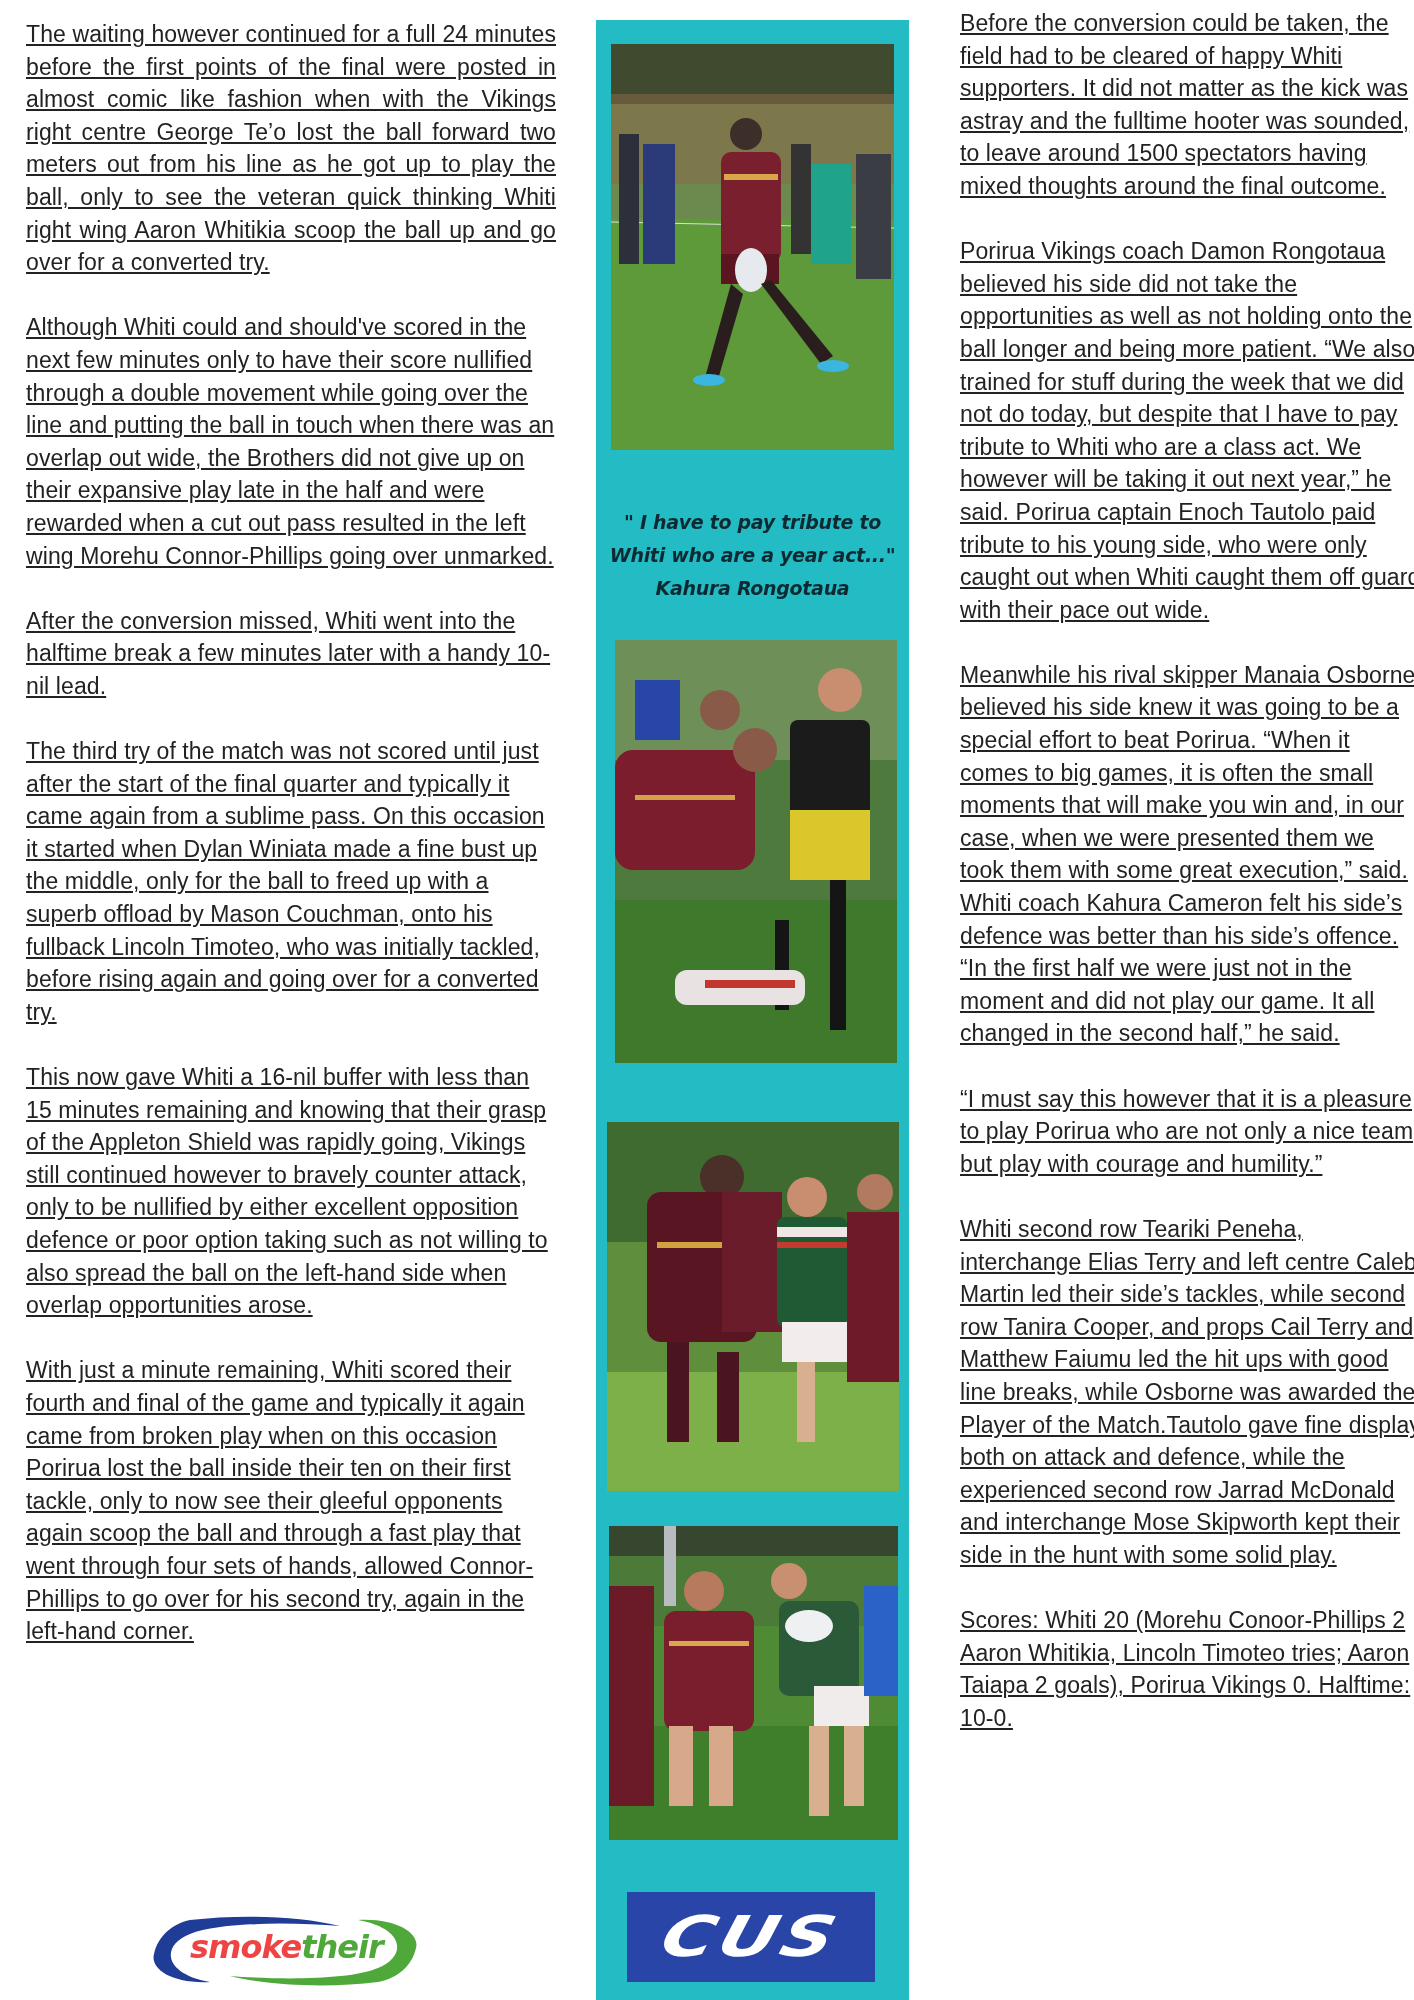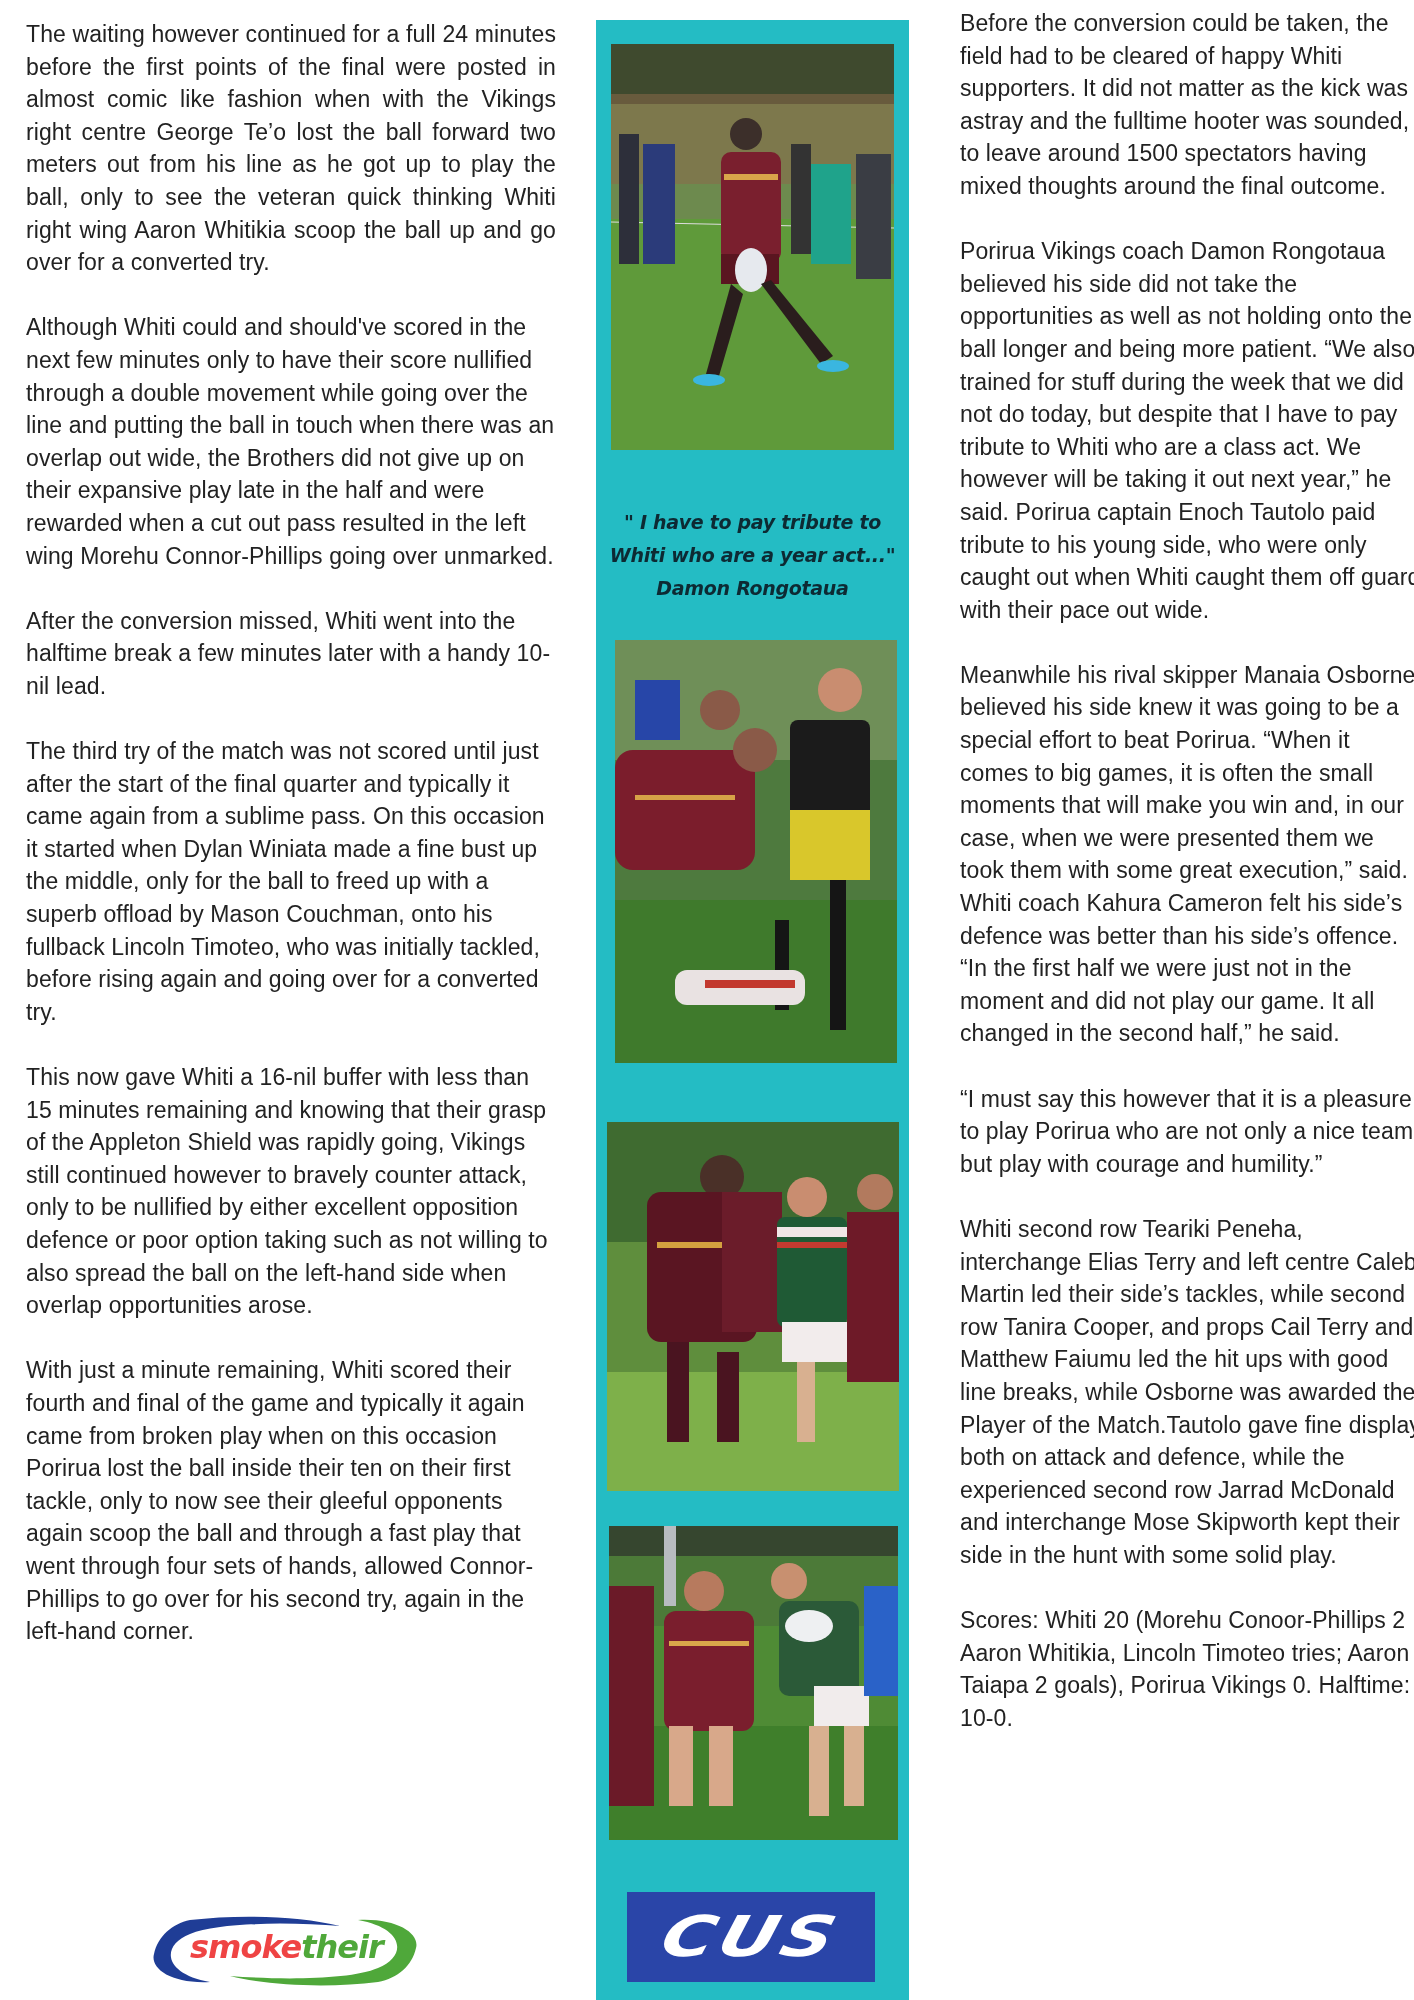--- a/index.html
+++ b/index.html
@@ -9,20 +9,21 @@
   .col { position: absolute; top: 0; }
   .col-left  { left: 26px;  width: 530px; }
   .col-right { left: 960px; width: 462px; }
 
   .para {
     font-size: 23px;
     line-height: 32.6px;
     letter-spacing: 0.1px;
     margin-bottom: 32.6px;
     color: #222;
+    text-decoration: underline;
   }
   .col-left .para.justify { text-align: justify; text-align-last: left; }
 
   
   .sidebar {
     position: absolute;
     left: 596px; top: 20px;
     width: 313px; height: 1980px;
     background: #24bcc4;
   }
@@ -123,21 +124,21 @@
       <polygon points="120,240 95,330 108,332 132,250" fill="#2a1d1d"></polygon>
       <polygon points="150,240 210,320 222,312 160,236" fill="#2a1d1d"></polygon>
       <ellipse cx="98" cy="336" rx="16" ry="6" fill="#3ab6e0"></ellipse>
       <ellipse cx="222" cy="322" rx="16" ry="6" fill="#3ab6e0"></ellipse>
     </svg>
   </div>
 
   <div class="quote">
     <div>" I have to pay tribute  to</div>
     <div>Whiti who are a year act..."</div>
-    <div>Damon Rongotaua</div>
+    <div>Kahura Rongotaua</div>
   </div>
 
   <div class="photo" style="left:19px; top:620px; width:282px; height:423px;">
     <svg viewBox="0 0 282 423" preserveAspectRatio="none">
       <rect width="282" height="423" fill="#4e7a3e"></rect>
       <rect width="282" height="120" fill="#6f8f58"></rect>
       <rect x="20" y="40" width="45" height="60" fill="#2746a8"></rect>
       <rect y="260" width="282" height="163" fill="#3f7a2c"></rect>
       <rect x="0" y="110" width="140" height="120" rx="18" fill="#7b1d2c"></rect>
       <rect x="20" y="155" width="100" height="5" fill="#d6a247"></rect>

